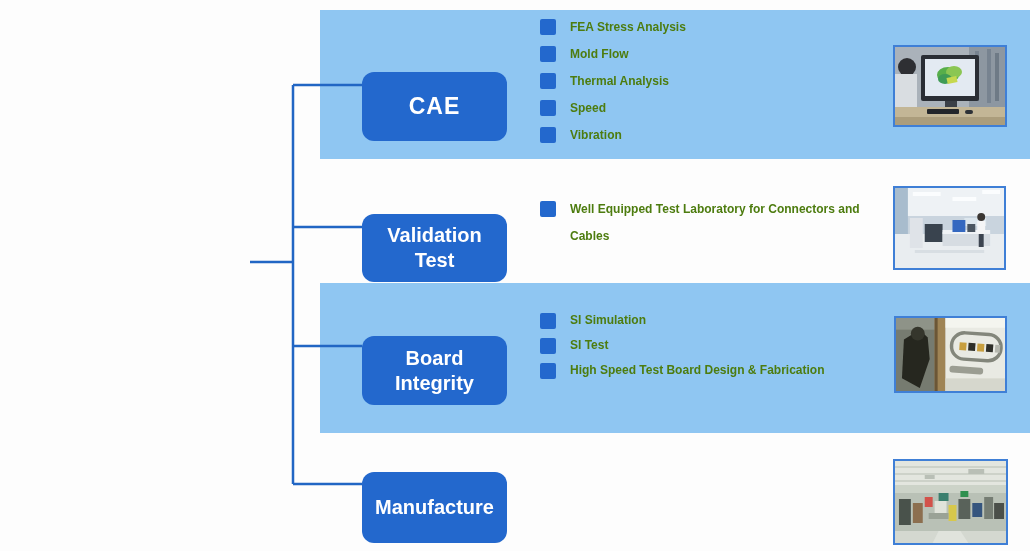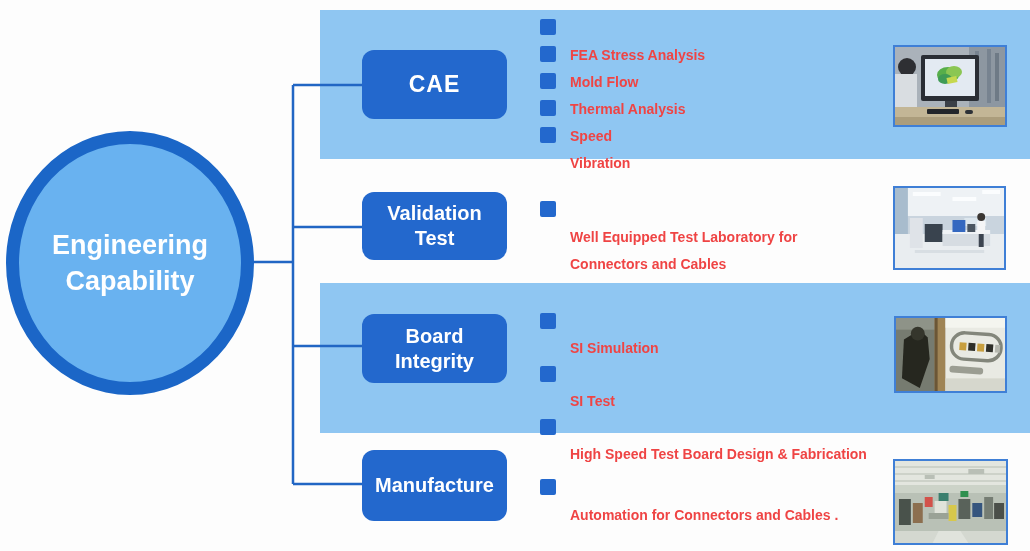--- a/index.html
+++ b/index.html
@@ -18,35 +18,35 @@
     text-align:center;z-index:3;
   }
   .root-circle .root-label{
     color:#FFFFFF;font-size:27px;font-weight:bold;line-height:1.35;padding:0 14px;
   }
 
   .node{
     position:absolute;left:362px;width:145px;background:#2368CD;border-radius:12px;
     display:flex;align-items:center;justify-content:center;text-align:center;
     color:#FFFFFF;font-size:20px;font-weight:bold;line-height:1.25;z-index:3;
-    padding:0 6px;box-sizing:border-box;
+    padding:0 6px;box-sizing:border-box;margin-top:22px;
   }
   .node.n-cae{top:50px;height:69px;font-size:23px;letter-spacing:1px;}
   .node.n-vt{top:192px;height:68px;}
   .node.n-si{top:314px;height:69px;}
   .node.n-mf{top:450px;height:71px;}
 
   .blist{position:absolute;left:540px;z-index:3;margin:0;padding:0;list-style:none;}
   .blist li{display:flex;align-items:flex-start;margin:0;}
   .blist .bullet{
     flex:0 0 auto;width:16px;height:16px;background:#2368CD;border-radius:2px;
     margin-right:14px;margin-top:5px;
   }
   .blist .item-text{
-    color:#ef4444;font-size:14px;font-weight:bold;line-height:27px;margin-top:28px;
+    color:#4d7c0f;font-size:12px;font-weight:bold;line-height:27px;
   }
   .blist.l-cae{top:14px;}
   .blist.l-cae li{height:27px;}
   .blist.l-vt{top:196px;width:336px;}
   .blist.l-si{top:308px;width:344px;}
   .blist.l-si li{min-height:25px;}
   .blist.l-si .item-text{line-height:25px;}
   .blist.l-mf{top:474px;width:322px;}
 
   .photo{
@@ -71,23 +71,20 @@
     <g stroke="#2166C4" stroke-width="2.5" fill="none">
       <line x1="250" y1="262" x2="293" y2="262"></line>
       <line x1="293" y1="85" x2="293" y2="484"></line>
       <line x1="293" y1="85" x2="362" y2="85"></line>
       <line x1="293" y1="227" x2="362" y2="227"></line>
       <line x1="293" y1="346" x2="362" y2="346"></line>
       <line x1="293" y1="484" x2="362" y2="484"></line>
     </g>
   </svg>
 
-  <div class="root-circle">
-    <div class="root-label">Engineering Capability</div>
-  </div>
 
   <div class="node n-cae">
     <span>CAE</span>
   </div>
   <div class="node n-vt">
     <span>Validation Test</span>
   </div>
   <div class="node n-si">
     <span>Board Integrity</span>
   </div>
@@ -133,26 +130,20 @@
     </li>
   </ul>
 
   <ul class="blist l-vt">
     <li>
       <span class="bullet"></span>
       <span class="item-text">Well Equipped Test Laboratory for Connectors and Cables</span>
     </li>
   </ul>
 
-  <ul class="blist l-mf">
-    <li>
-      <span class="bullet"></span>
-      <span class="item-text">Automation for Connectors and Cables .</span>
-    </li>
-  </ul>
 
   <div class="photo p-cae">
     <svg viewBox="0 0 110 78" preserveAspectRatio="none">
       <rect x="0" y="0" width="110" height="78" fill="#aab2ba"></rect>
       <rect x="74" y="0" width="36" height="78" fill="#8d97a1"></rect>
       <rect x="80" y="4" width="4" height="50" fill="#778390"></rect>
       <rect x="92" y="2" width="4" height="54" fill="#778390"></rect>
       <rect x="100" y="6" width="4" height="48" fill="#6e7a86"></rect>
       <rect x="0" y="60" width="110" height="18" fill="#c3b696"></rect>
       <rect x="0" y="70" width="110" height="8" fill="#ab9d7c"></rect>

